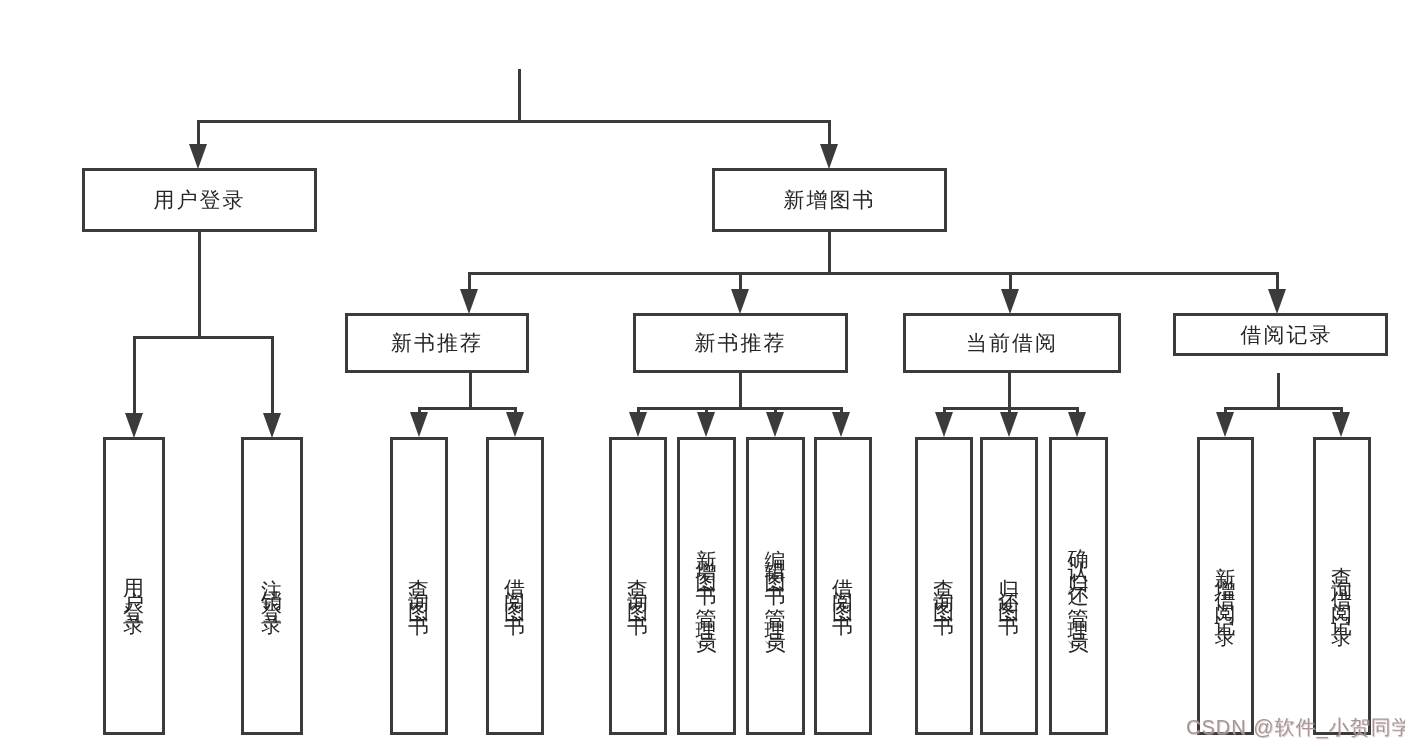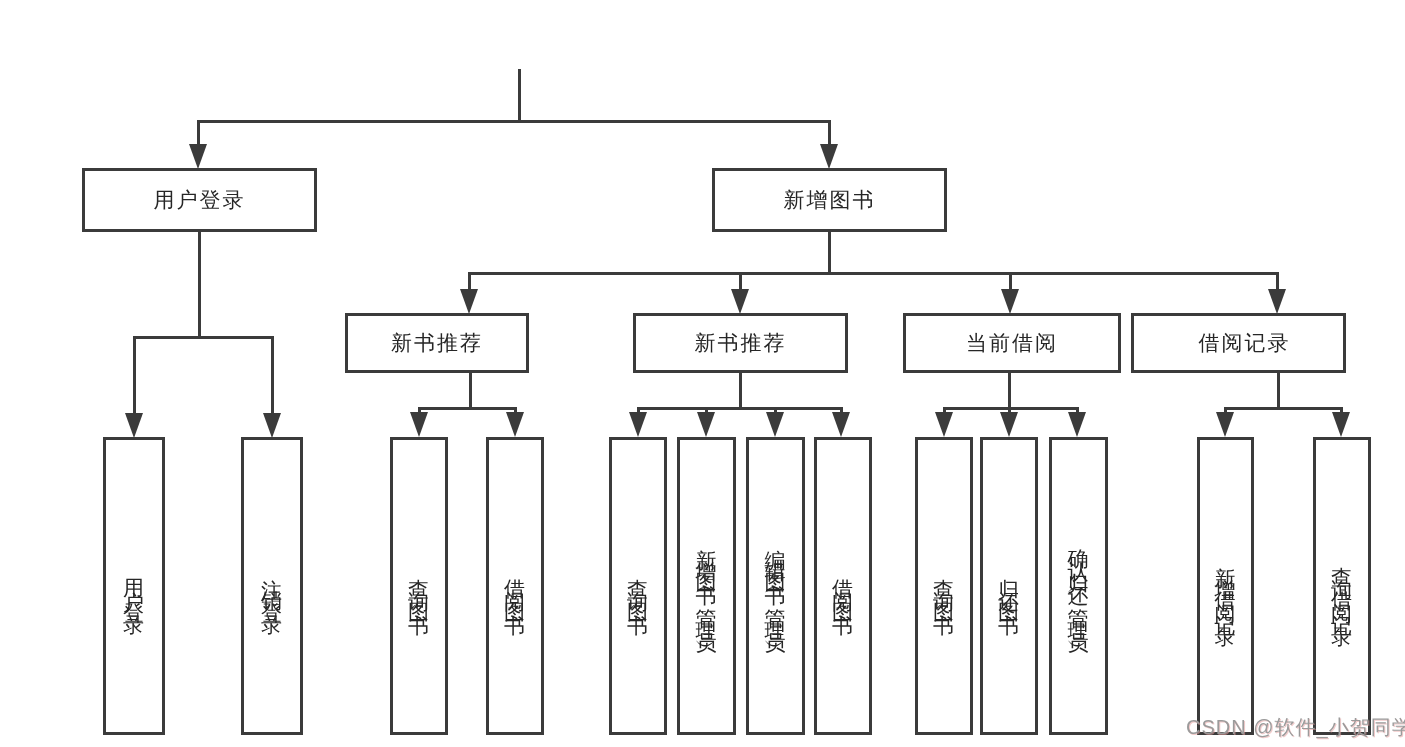--- a/index.html
+++ b/index.html
@@ -76,21 +76,21 @@
 
   <div class="node" style="left:345px;top:313px;width:184px;height:60px;">
     <span>新书推荐</span>
   </div>
   <div class="node" style="left:633px;top:313px;width:215px;height:60px;">
     <span>新书推荐</span>
   </div>
   <div class="node" style="left:903px;top:313px;width:218px;height:60px;align-items:center;">
     <span>当前借阅</span>
   </div>
-  <div class="node" style="left:1131px;top:313px;width:215px;height:60px;padding-left:12px;">
+  <div class="node" style="left:1173px;top:313px;width:215px;height:43px;padding-left:12px;">
     <span>借阅记录</span>
   </div>
 
   <div class="vl" style="left:469px;top:373px;height:34px;"></div>
   <div class="hl" style="left:418px;top:407px;width:99px;"></div>
   <div class="vl" style="left:418px;top:407px;height:8px;"></div>
   <div class="arrow" style="left:410px;top:412px;"></div>
   <div class="vl" style="left:514px;top:407px;height:8px;"></div>
   <div class="arrow" style="left:506px;top:412px;"></div>
 

